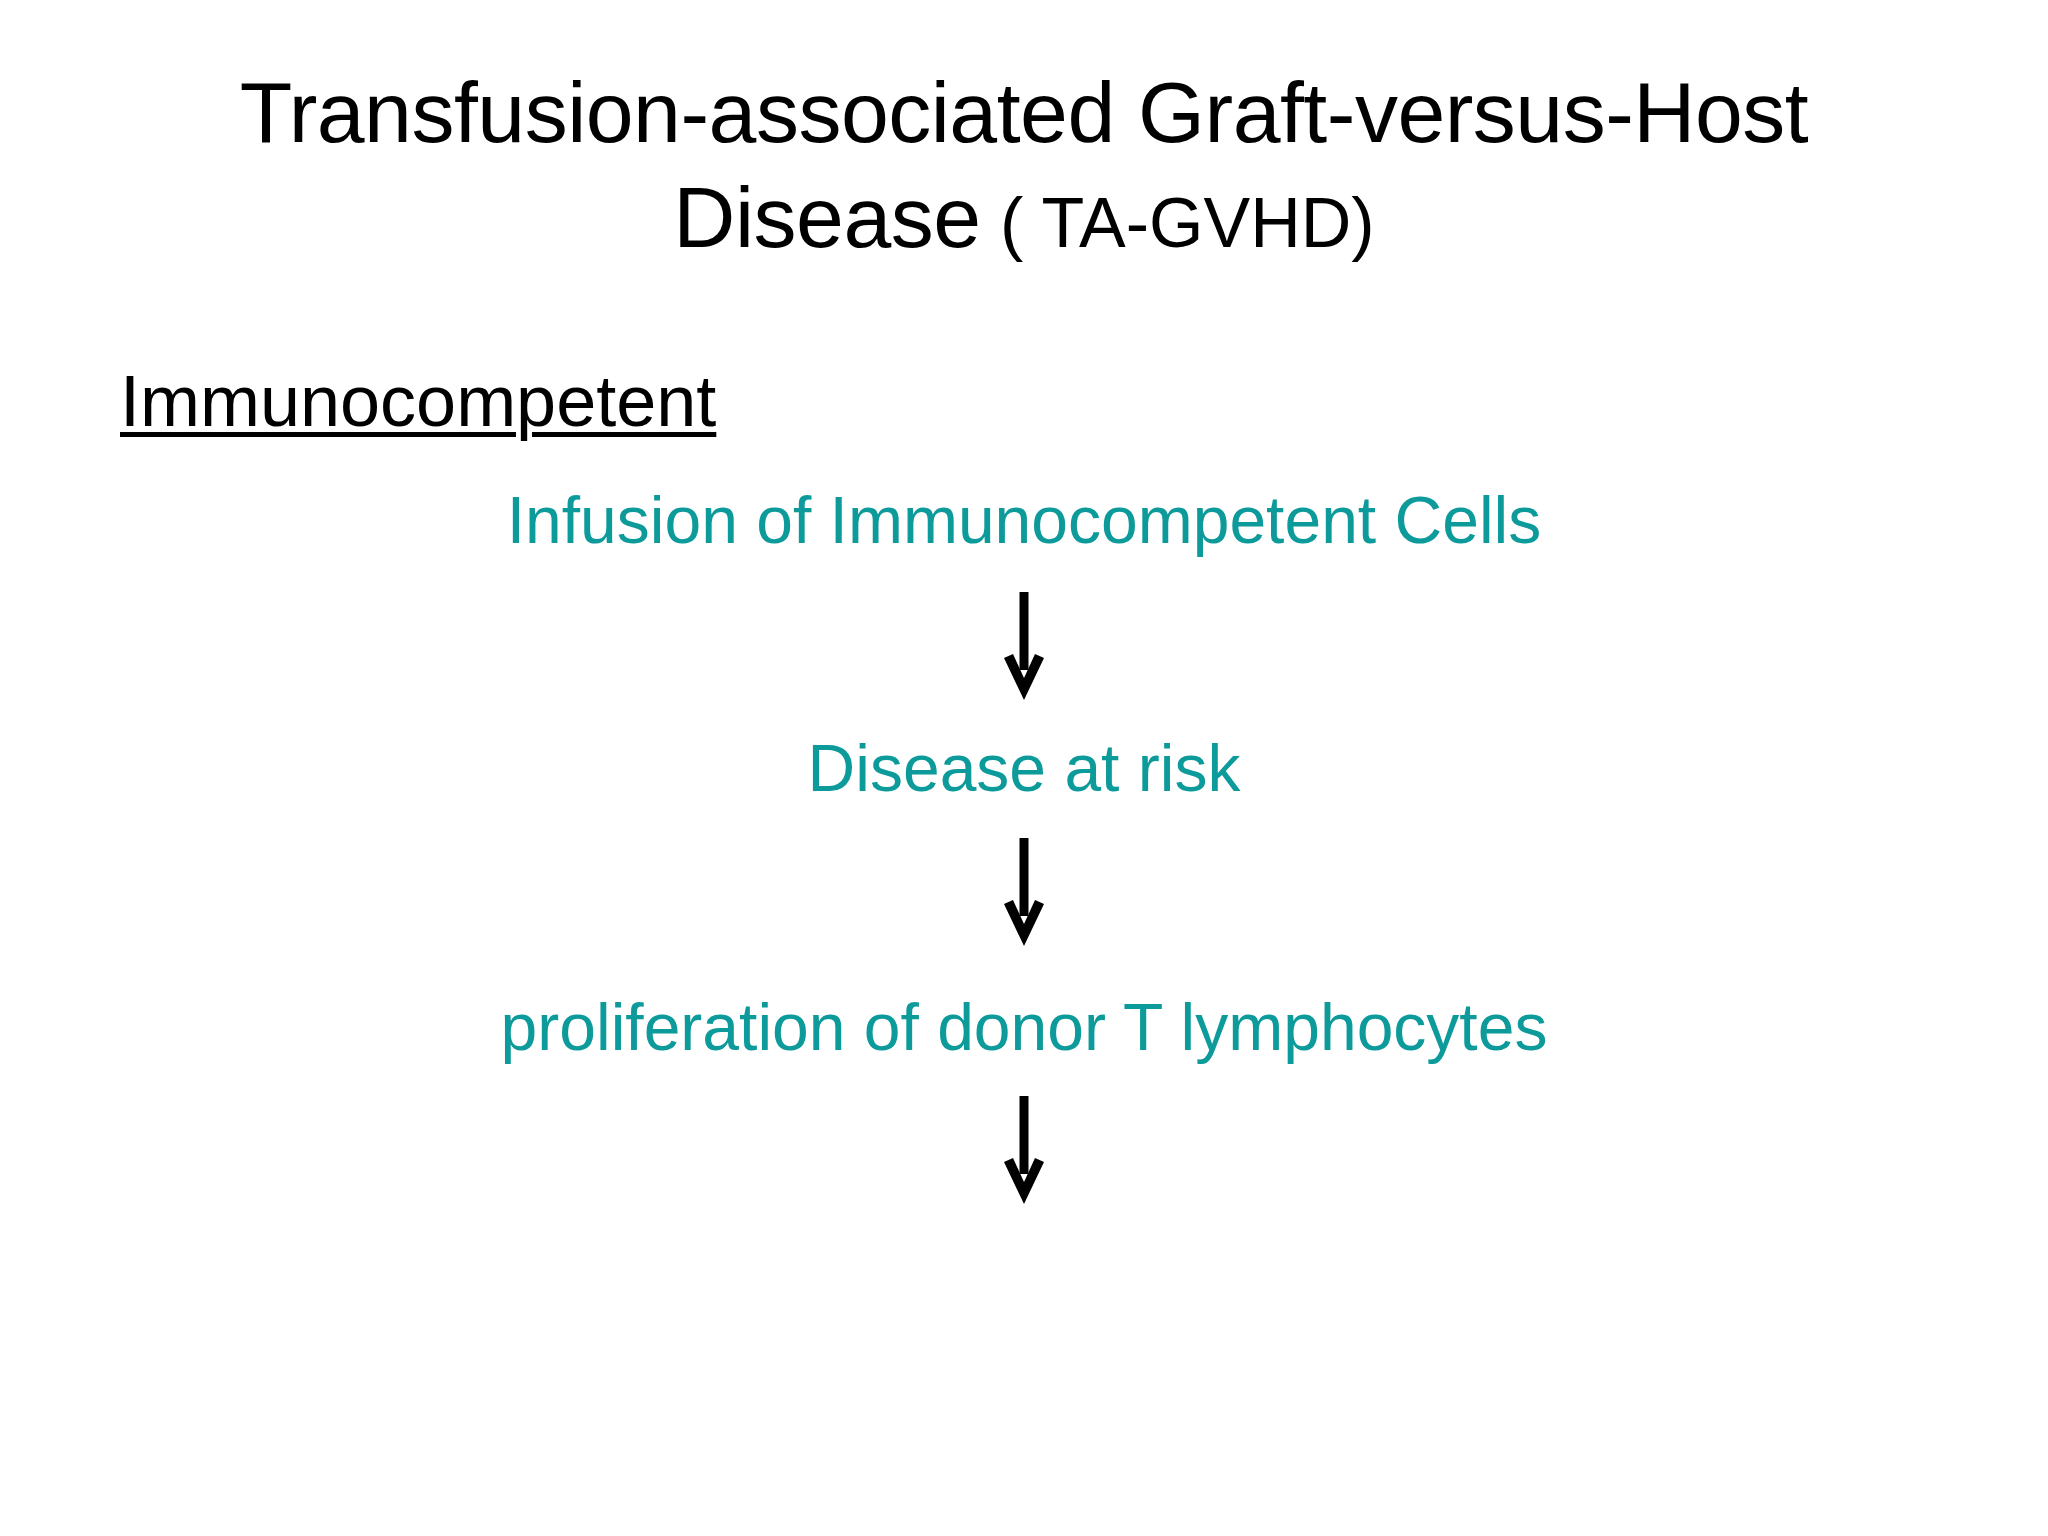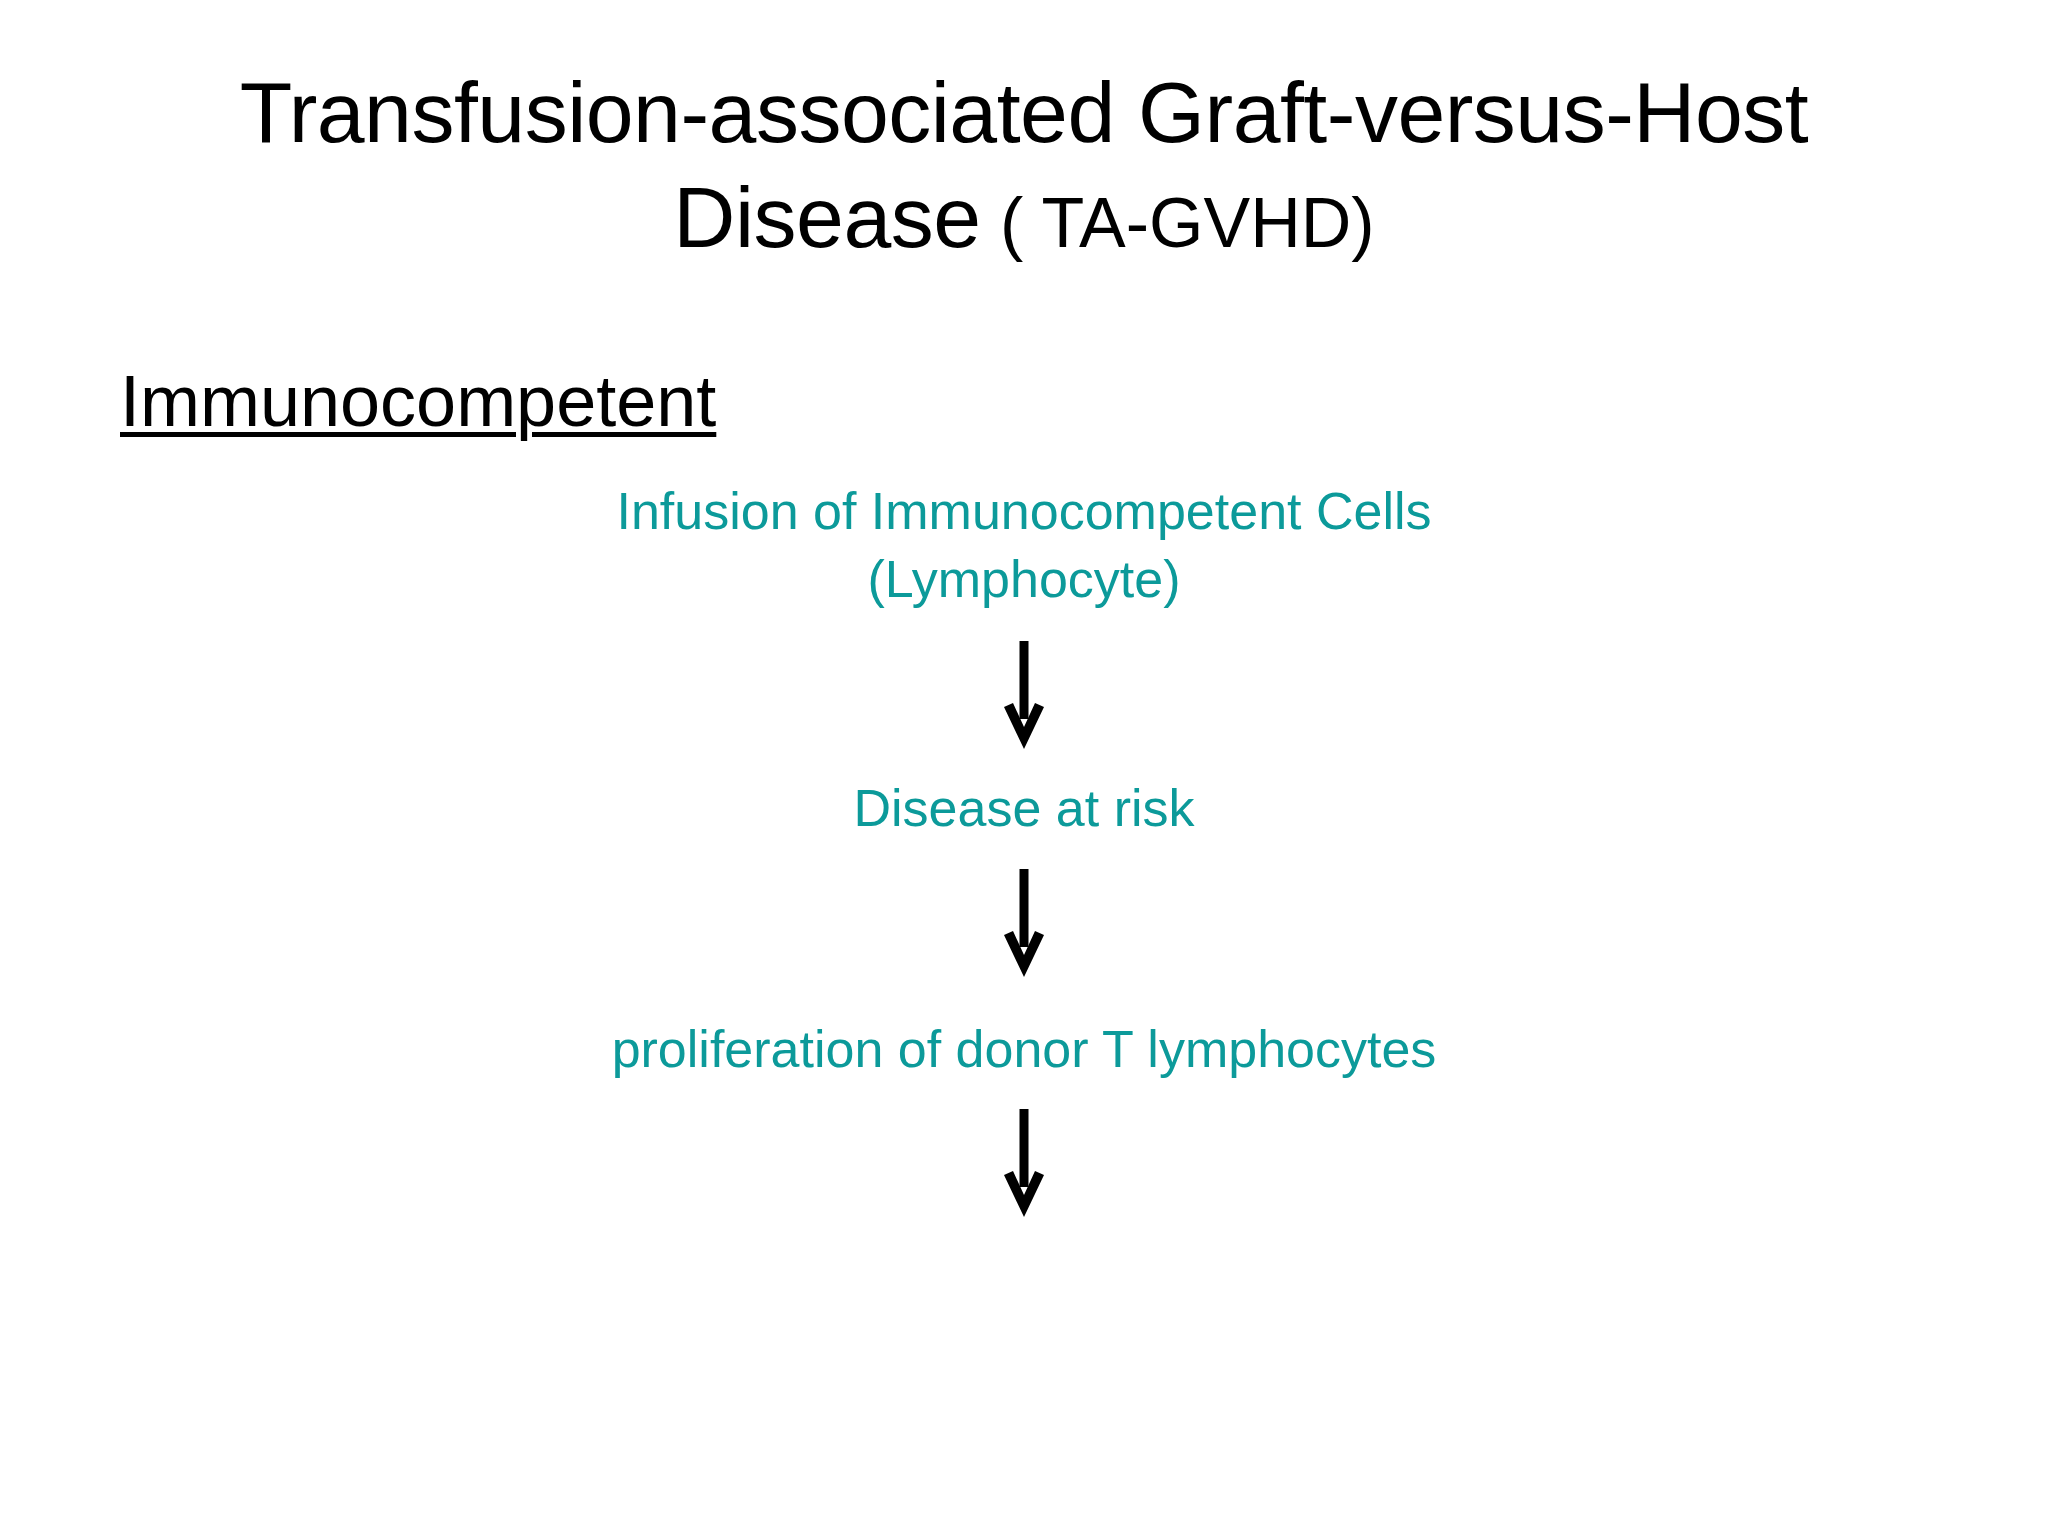--- a/index.html
+++ b/index.html
@@ -79,21 +79,21 @@
     width: 2048px;
     display: flex;
     flex-direction: column;
     align-items: center;
   }
 
   .flow-step {
     width: 2048px;
     text-align: center;
     color: #0C9A9A;
-    font-size: 52px;
+    font-size: 66px;
     font-weight: 400;
     line-height: 1.30;
     white-space: nowrap;
   }
   .flow-step .sub {
     display: block;
   }
 
   .step-1 { margin-top: 0px; }
   .step-2 { margin-top: 14px; }
@@ -121,21 +121,20 @@
       <span class="title-disease">Disease</span><span class="title-abbrev"> ( TA-GVHD)</span>
     </span>
   </div>
 
   <div class="section-heading">Immunocompetent</div>
 
   <div class="flow">
 
     <div class="flow-step step-1">
       <span class="sub">Infusion of Immunocompetent Cells</span>
-      <span class="sub">(Lymphocyte)</span>
     </div>
 
     <svg class="arrow arrow-1" viewBox="0 0 60 110">
       <rect x="25.5" y="0" width="9" height="78" fill="#000000"></rect>
       <path d="M 10 66 L 30 108 L 50 66 L 41 62 L 30 86 L 19 62 Z" fill="#000000"></path>
     </svg>
 
     <div class="flow-step step-2">
       <span class="sub">Disease at risk</span>
     </div>

